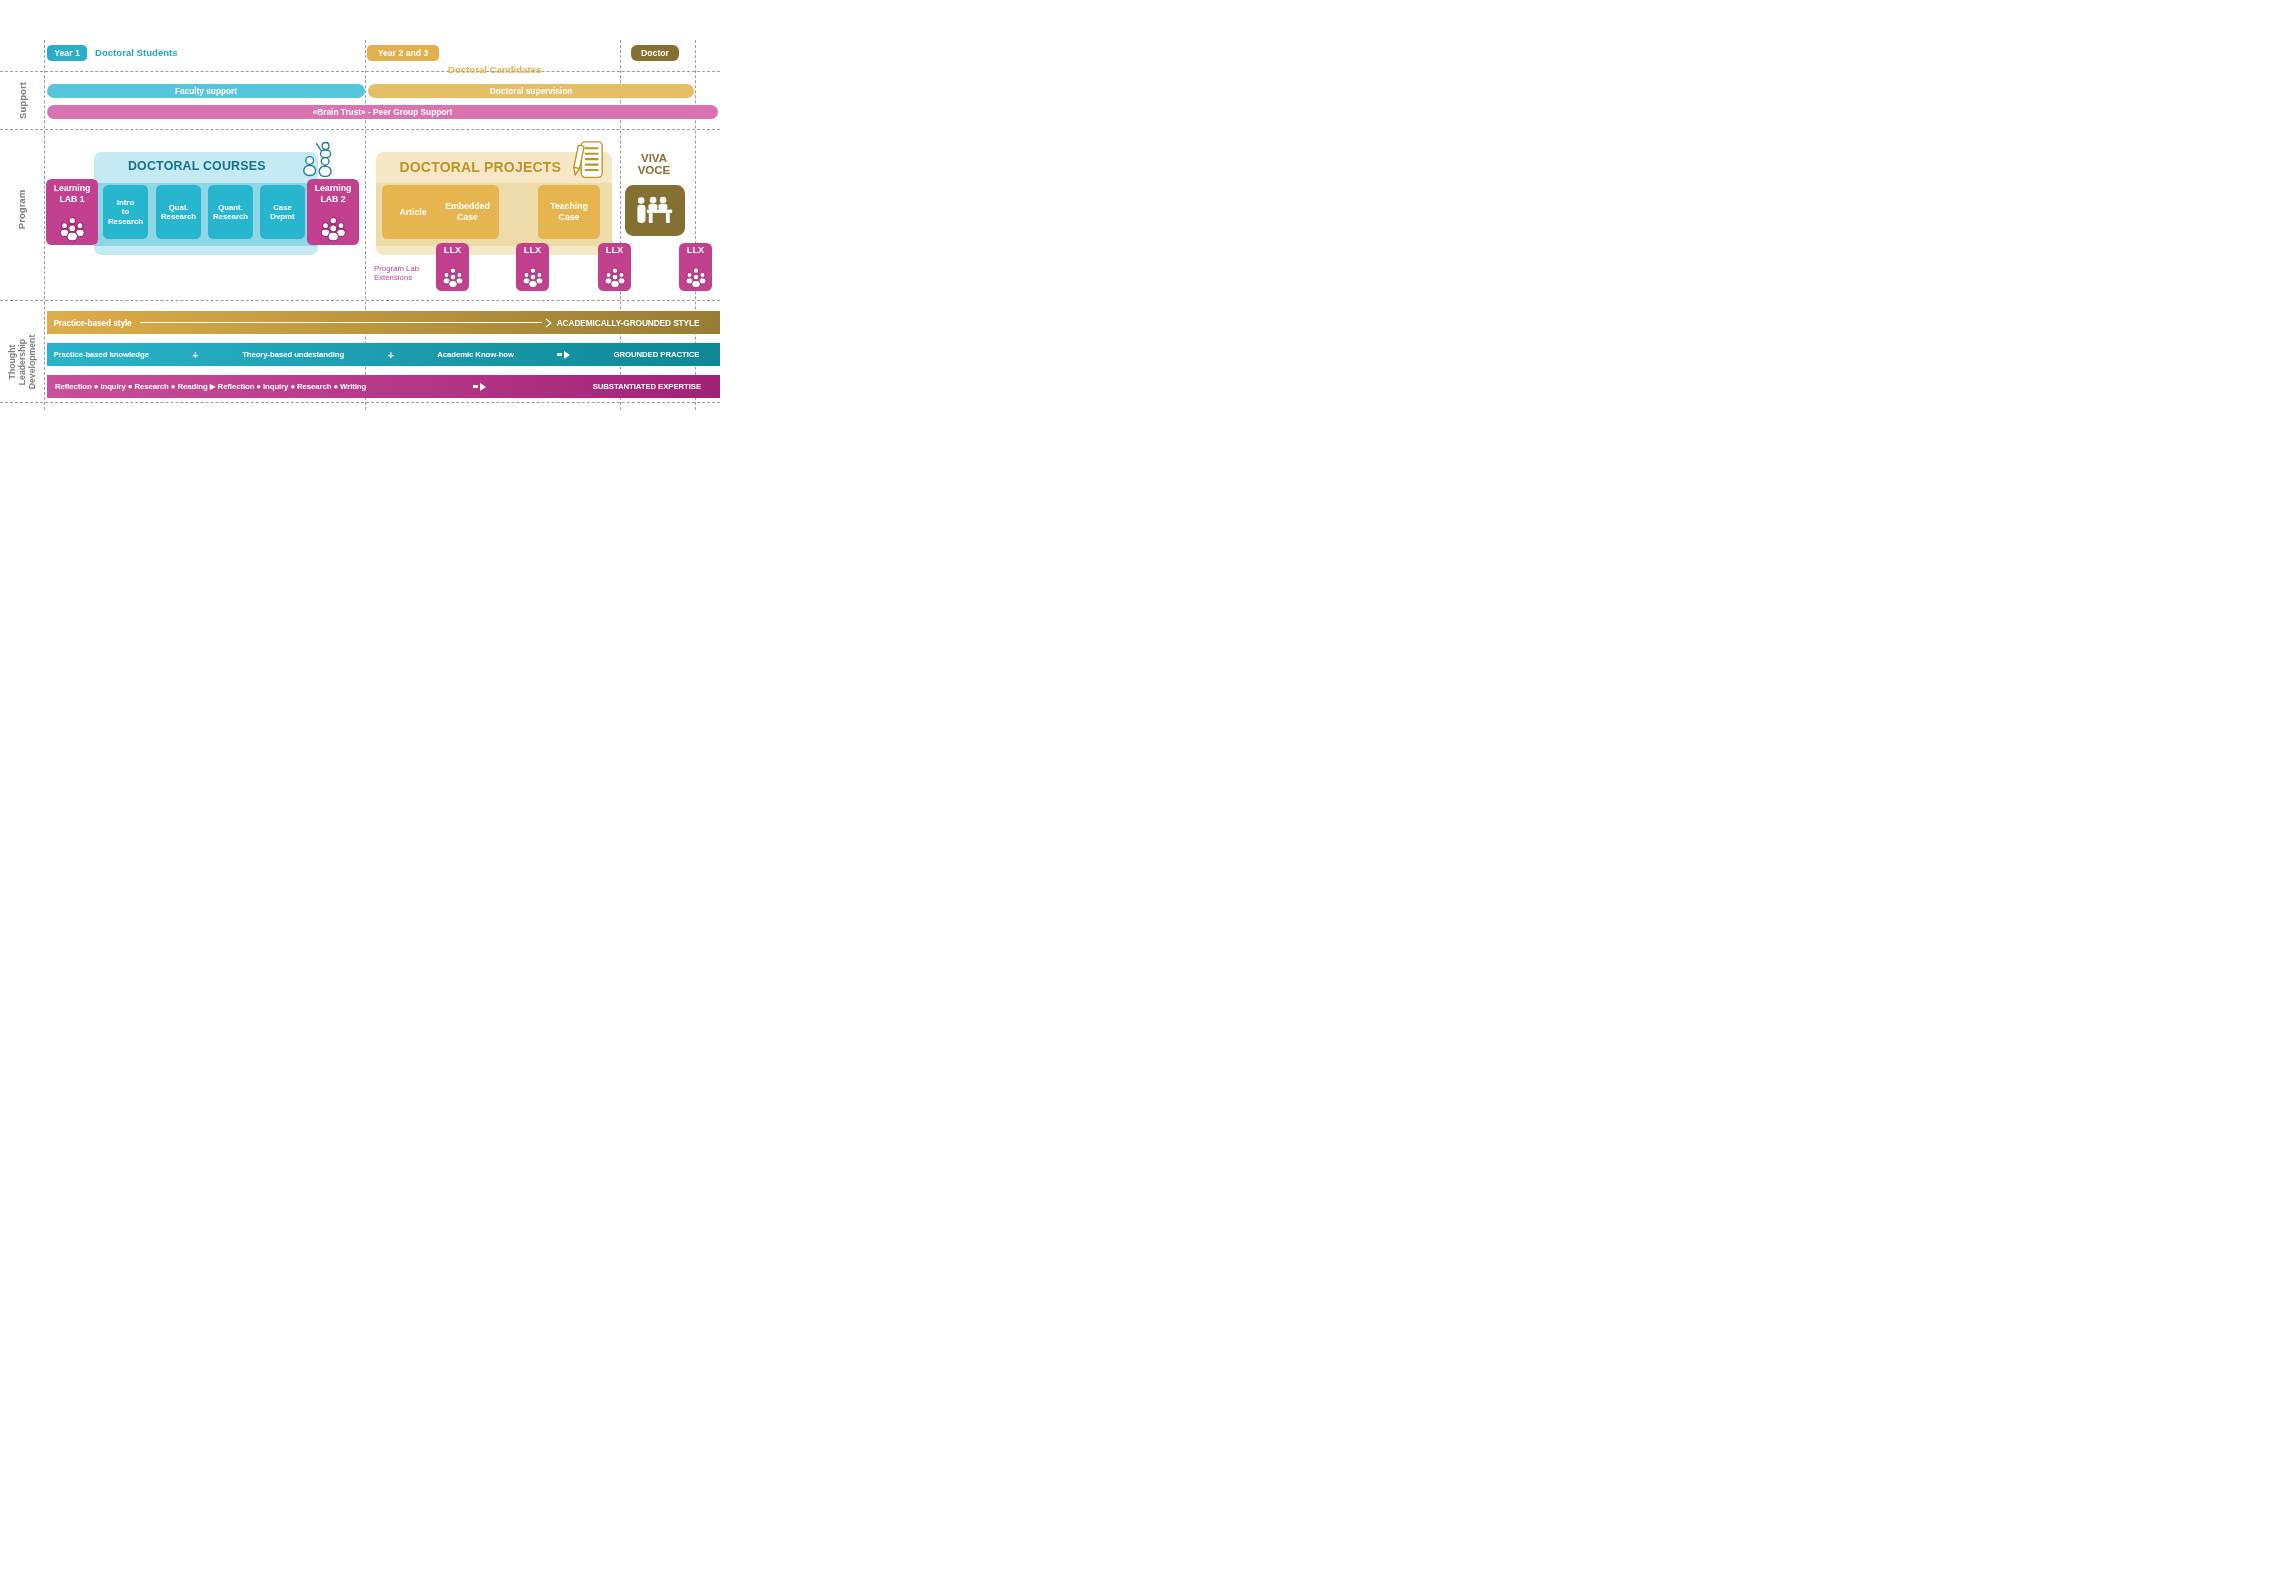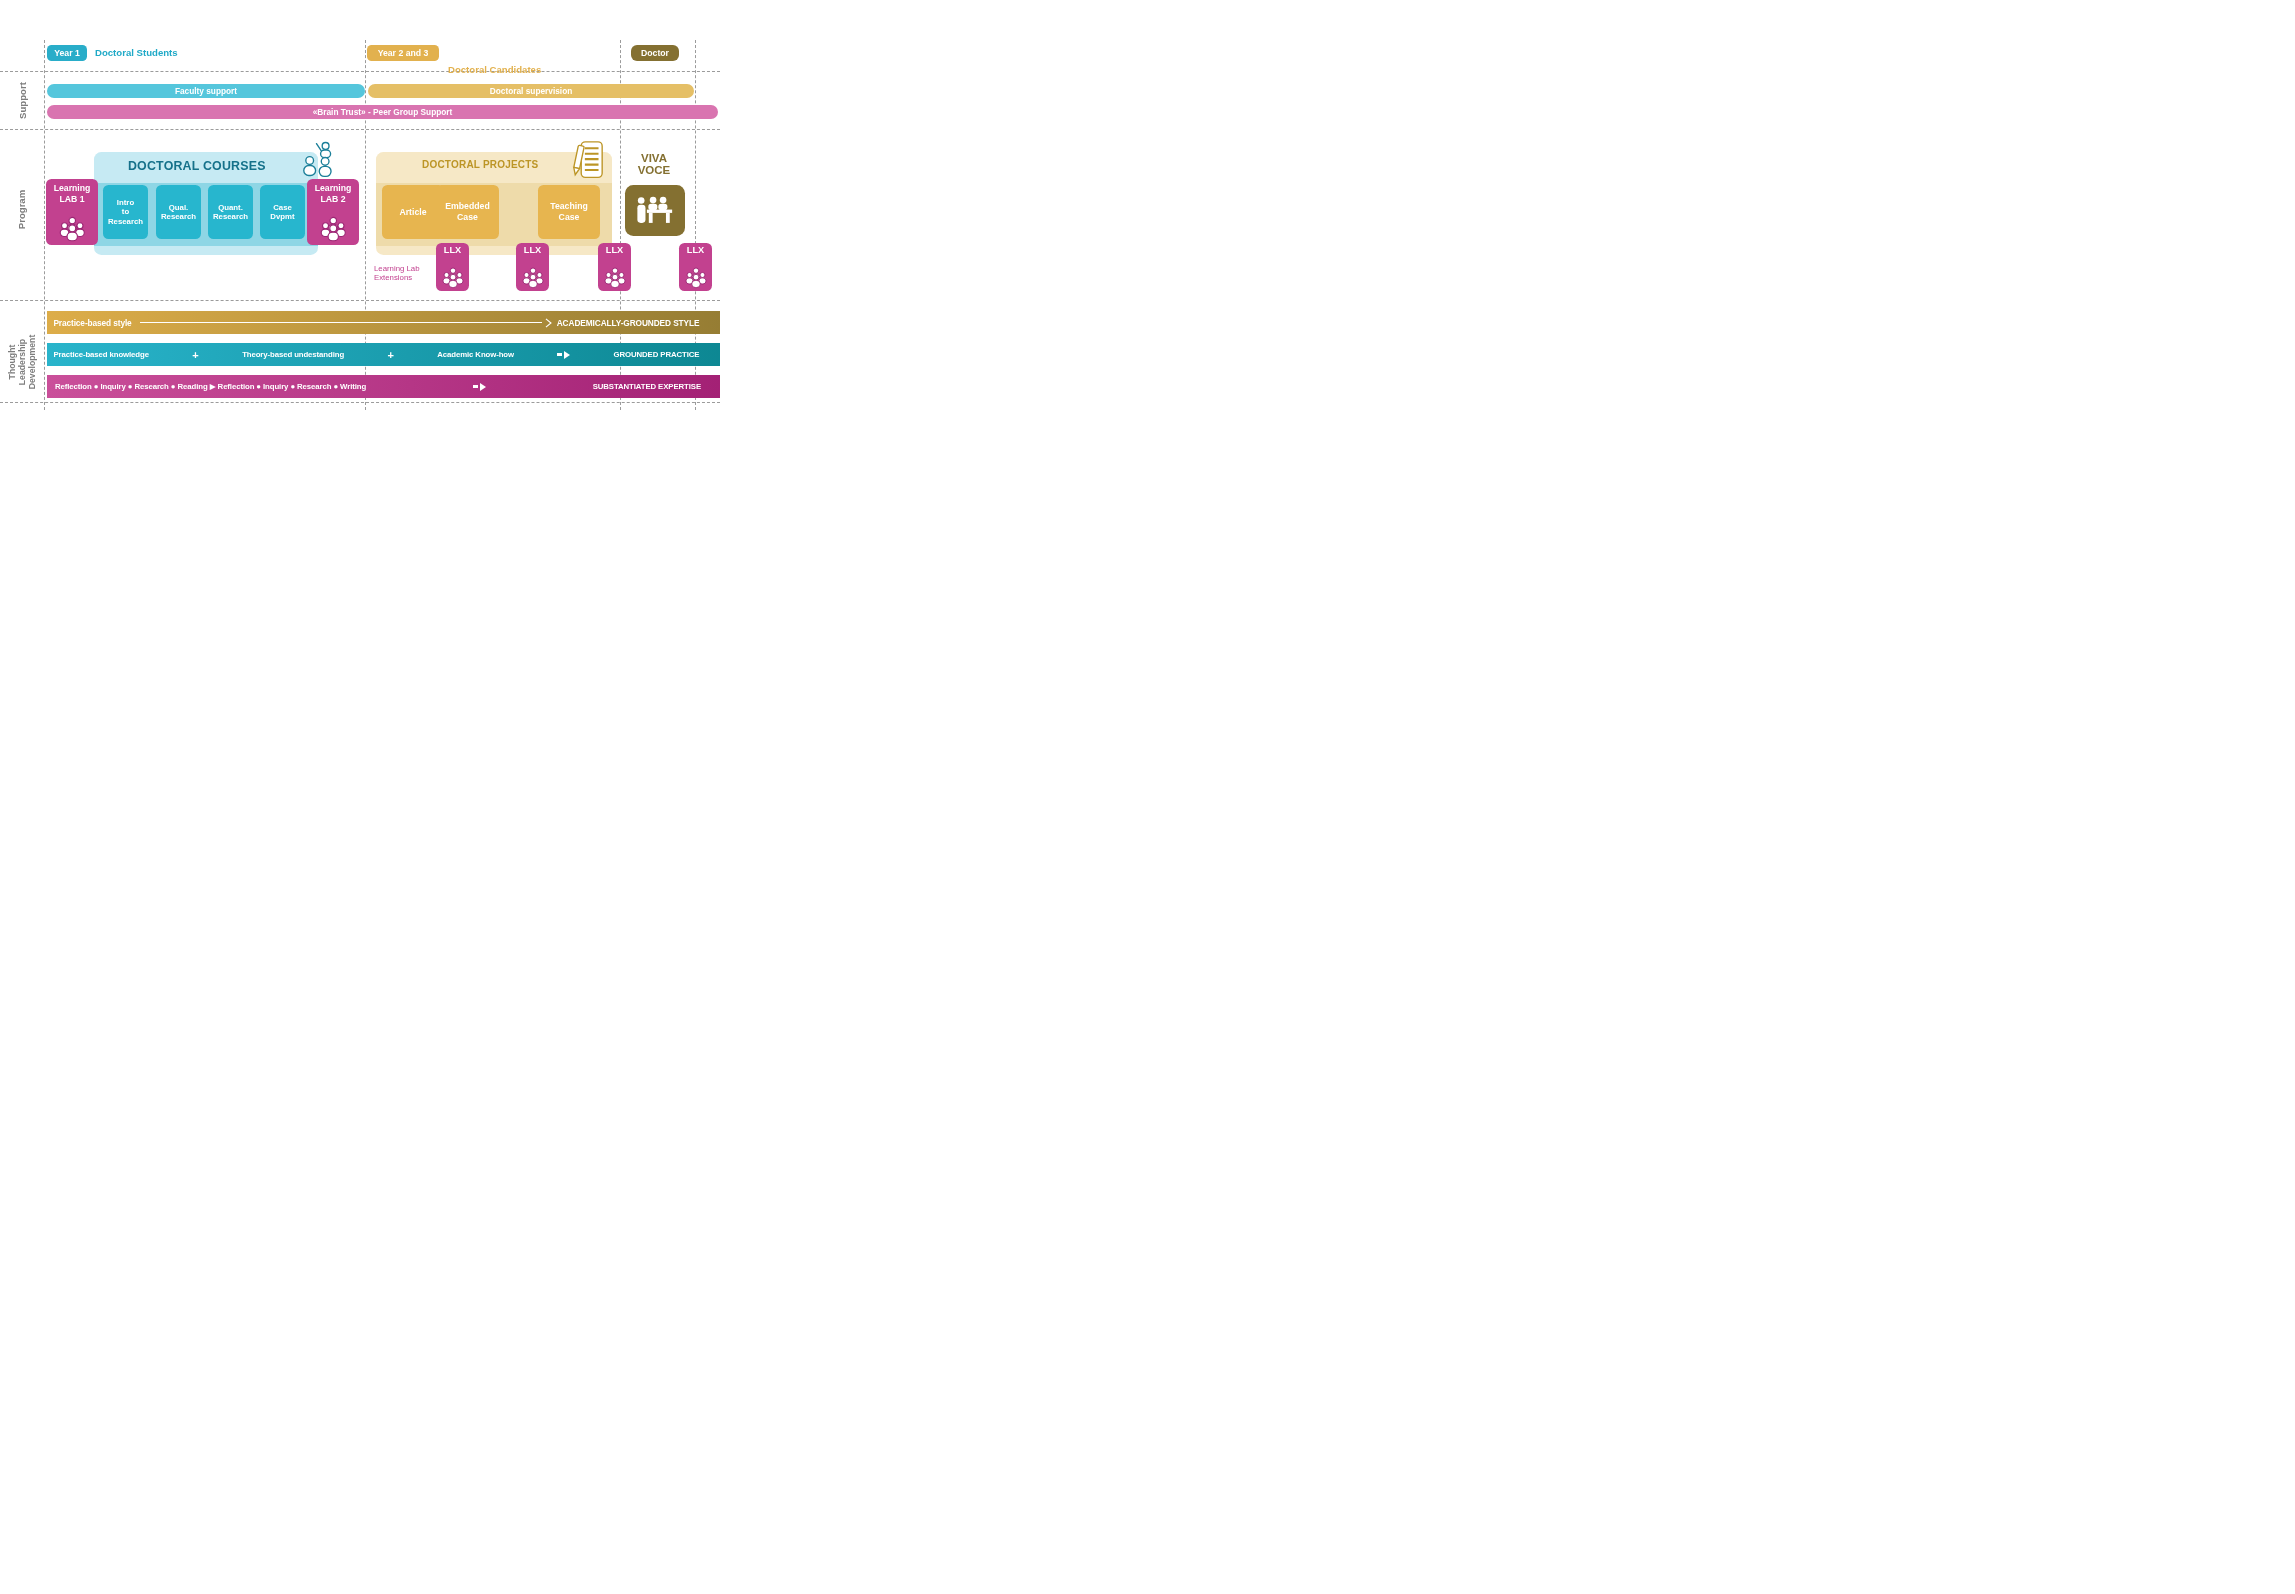--- a/index.html
+++ b/index.html
@@ -42,21 +42,21 @@
 
   
   .bigbox{position:absolute;border-radius:7.3px;overflow:hidden;z-index:2;}
   [data-name="doctoral-courses-box"]{left:94px;top:152px;width:224px;height:103px;background:#c6eaf3;}
   [data-name="doctoral-courses-box"] .band{position:absolute;left:0;right:0;top:31px;height:63px;background:#8ed6e5;}
   [data-name="doctoral-courses-title"]{position:absolute;top:7.3px;left:0;right:18.4px;text-align:center;
     font-size:12.4px;font-weight:bold;letter-spacing:0.2px;color:#15718a;}
   [data-name="doctoral-projects-box"]{left:376px;top:152px;width:236px;height:103px;background:#f6e8c6;}
   [data-name="doctoral-projects-box"] .band{position:absolute;left:0;right:0;top:31px;height:63px;background:#eedbaa;}
   [data-name="doctoral-projects-title"]{position:absolute;top:7.3px;left:0;right:27.5px;text-align:center;
-    font-size:10px;font-weight:bold;letter-spacing:0.2px;color:#bc9526;}
+    font-size:14px;font-weight:bold;letter-spacing:0.2px;color:#bc9526;}
 
   
   .cell{position:absolute;top:185px;height:54px;border-radius:5.5px;display:flex;align-items:center;justify-content:center;
     color:#fff;font-weight:bold;text-align:center;white-space:pre-line;line-height:1.22;z-index:3;}
   .cell.teal{background:#27b6ce;font-size:7.8px;}
   .cell.gold{background:#e7b54f;font-size:8.7px;}
 
   
   .pinkbox{position:absolute;background:#c2418f;border-radius:5.5px;color:#fff;font-weight:bold;
     text-align:center;z-index:4;display:flex;flex-direction:column;align-items:center;}
@@ -258,21 +258,21 @@
     <svg class="icon llx-people" width="24" height="23" data-name="people-group-icon" viewBox="0 0 52 50">
         <use href="#sym-people"></use>
       </svg>
   </div>
   <div class="pinkbox llx" style="left:679px" data-name="llx-box-4">
     <div class="llxtitle">LLX</div>
     <svg class="icon llx-people" width="24" height="23" data-name="people-group-icon" viewBox="0 0 52 50">
         <use href="#sym-people"></use>
       </svg>
   </div>
-  <div data-name="llx-caption">Learning Lab
+  <div data-name="llx-caption">Program Lab
 Extensions</div>
 
   <div class="arrow" data-name="style-arrow">
     <span class="lbl" data-name="style-arrow-left-label">Practice-based style</span>
     <span class="arrow-line" data-name="progress-line"></span>
     <svg width="6.9" height="10" viewBox="0 0 15 22" data-name="open-arrowhead-icon">
       <path d="M2 2 L13 11 L2 20" fill="none" stroke="#fff" stroke-width="2.5"></path>
     </svg>
     <span class="lbl" style="margin-left:4.6px" data-name="style-arrow-result-label">ACADEMICALLY-GROUNDED STYLE</span>
   </div>

